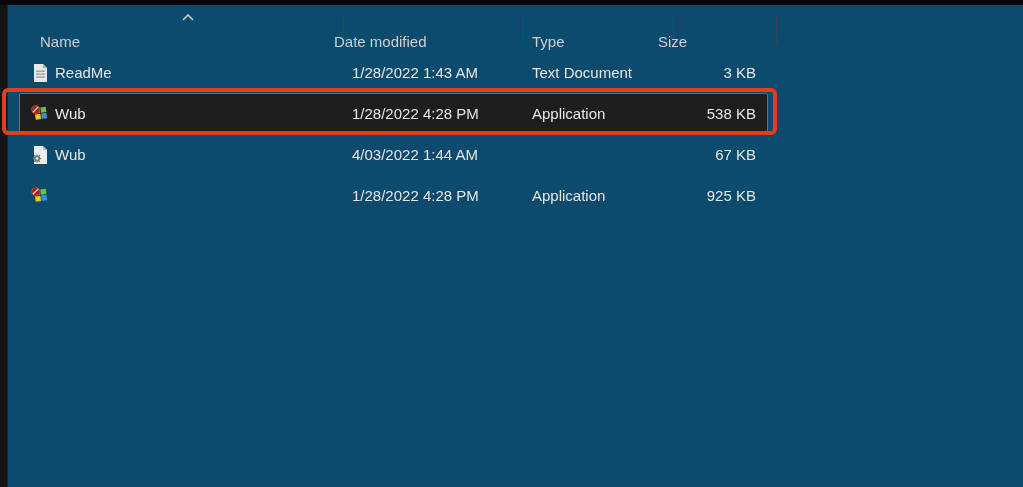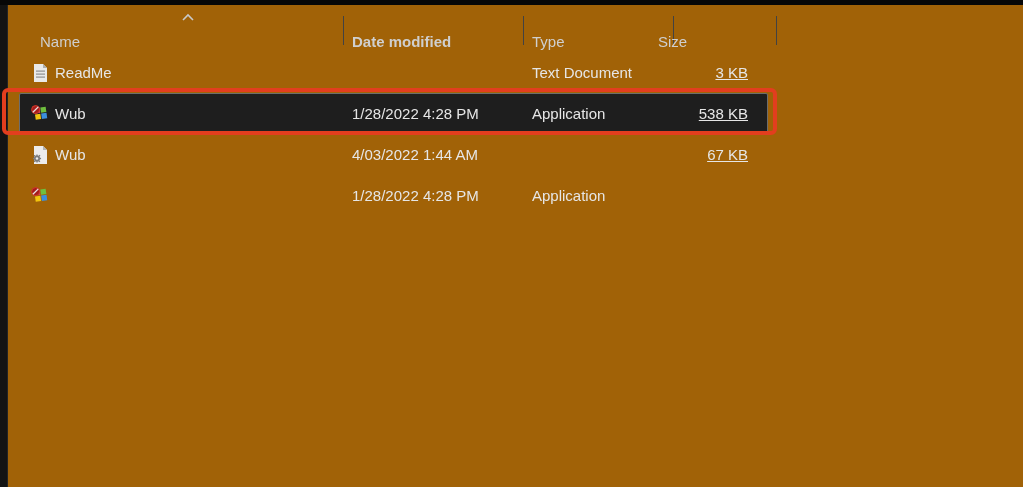--- a/index.html
+++ b/index.html
@@ -1,28 +1,28 @@
 <!DOCTYPE html>
 <html><head>
 <meta charset="utf-8">
 <style>
   * { margin:0; padding:0; box-sizing:content-box; }
   html,body { width:1023px; height:487px; background:#191919; overflow:hidden;
               font-family:"Liberation Sans", sans-serif; }
-  .page { position:relative; width:1023px; height:487px; background:#a16207; }
+  .page { position:relative; width:1023px; height:487px; background:#0c4a6e; }
 
   .topbar { position:absolute; left:0; top:0; width:1023px; height:5px; background:#070707; }
   .left-edge { position:absolute; left:0; top:5px; width:7px; height:482px; background:#131313; }
   .left-line { position:absolute; left:7px; top:5px; width:1px; height:482px; background:#242424; }
 
   
   .header { position:absolute; left:0; top:12px; width:1023px; height:38px; }
   .hlabel { position:absolute; top:21px; font-size:15px; color:#cfcfcf; white-space:nowrap; cursor:default; }
   .h-name { left:40px; }
-  .h-date { left:352px;font-weight:bold; }
+  .h-date { left:334px; }
   .h-type { left:532px; }
   .h-size { left:658px; }
   .sort-chevron { position:absolute; left:181px; top:1px; width:14px; height:9px; }
   .hdiv { position:absolute; top:4px; width:1px; height:29px; background:#424242; cursor:col-resize; }
   .hdiv1 { left:343px; } .hdiv2 { left:523px; } .hdiv3 { left:673px; } .hdiv4 { left:776px; }
 
   
   .selection-rect { position:absolute; left:19px; top:93px; width:747px; height:38px;
                     border:1px solid #6d6d6d; background:#1e1e1e; border-radius:2px; }
   .red-rect { position:absolute; left:2px; top:88px; width:767px; height:39px;
@@ -30,21 +30,21 @@
 
   
   .file-list { position:absolute; left:0; top:52px; width:1023px; z-index:2; }
   .row { position:relative; width:1023px; height:41px; cursor:default; }
   .cell { position:absolute; top:0; bottom:0; display:flex; align-items:center;
           font-size:15px; color:#e6e6e6; white-space:nowrap; }
   .c-icon { left:31px; }
   .c-name { left:55px; }
   .c-date { left:352px; }
   .c-type { left:532px; }
-  .c-size { right:275px; justify-content:flex-end;text-decoration:underline; }
+  .c-size { right:267px; justify-content:flex-end; }
   .icon-box { width:18px; height:18px; display:flex; align-items:center; justify-content:center; }
 </style>
 </head>
 <body>
 
 <div class="page">
   <div class="topbar"></div>
   <div class="left-edge"></div>
   <div class="left-line"></div>
 
@@ -72,20 +72,21 @@
         <svg width="15" height="18" viewBox="0 0 15 18">
           <path d="M1 0 h9 l4 4 v14 h-13 z" fill="#e9e9e9"></path>
           <path d="M10 0 l4 4 h-4 z" fill="#aeaeae"></path>
           <rect x="3" y="6.5" width="9" height="1.2" fill="#8f8f8f"></rect>
           <rect x="3" y="9.5" width="9" height="1.2" fill="#8f8f8f"></rect>
           <rect x="3" y="12.5" width="9" height="1.2" fill="#8f8f8f"></rect>
         </svg>
           </span>
         </div>
       <div class="cell c-name">ReadMe</div>
+      <div class="cell c-date">1/28/2022 1:43 AM</div>
       <div class="cell c-type">Text Document</div>
       <div class="cell c-size">3 KB</div>
     </div>
 
     <div class="row">
       <div class="cell c-icon">
           <span class="icon-box">
         <svg width="18" height="17" viewBox="0 0 18 17">
           <g transform="rotate(-8 9 9)">
             <rect x="4" y="2.5" width="5.4" height="5.4" fill="#d8467e"></rect>
@@ -140,18 +141,19 @@
             <rect x="4" y="8.7" width="5.4" height="5.4" fill="#f2c40e"></rect>
             <rect x="10.2" y="8.7" width="5.4" height="5.4" fill="#3c8fdd"></rect>
           </g>
           <circle cx="4.6" cy="4.6" r="4" fill="#a41c1c" stroke="#d23a2a" stroke-width="1"></circle>
           <line x1="1.9" y1="7.3" x2="7.3" y2="1.9" stroke="#e9e3e3" stroke-width="1.3"></line>
         </svg>
           </span>
         </div>
       <div class="cell c-date">1/28/2022 4:28 PM</div>
       <div class="cell c-type">Application</div>
+      <div class="cell c-size">925 KB</div>
     </div>
 
   </div>
 
   <div class="red-rect"></div>
 </div>
 
 </body></html>

